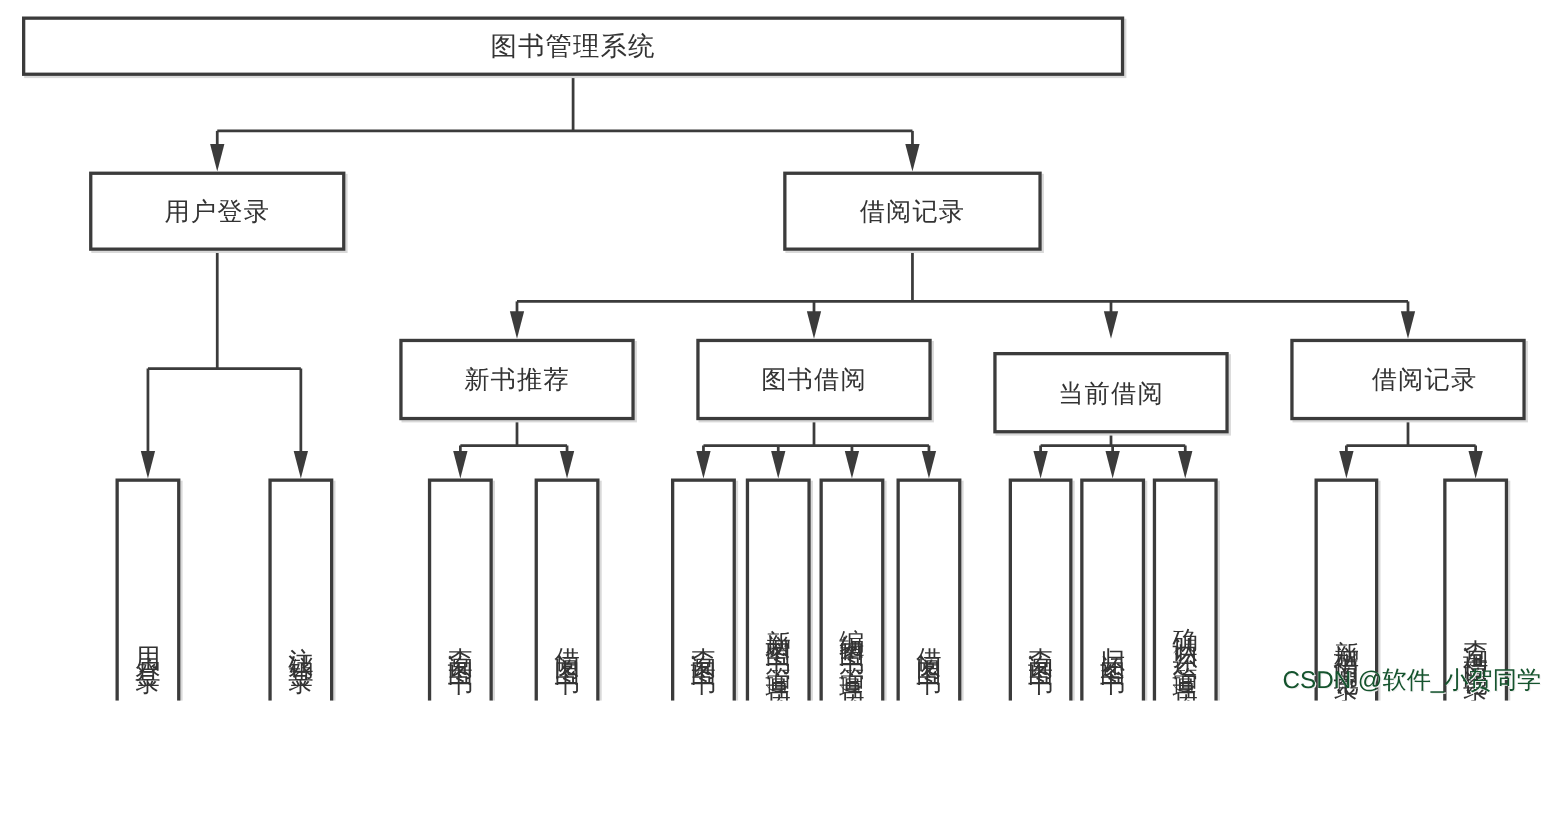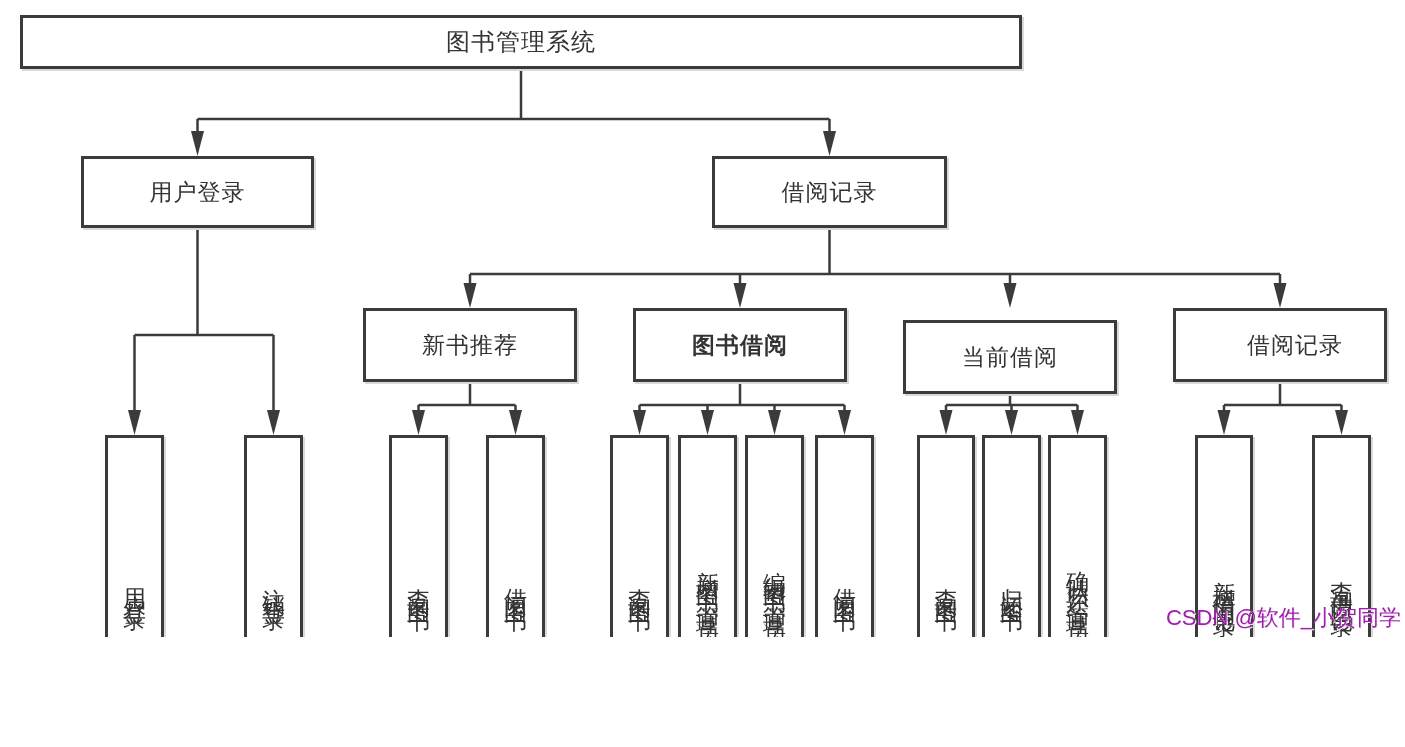--- a/index.html
+++ b/index.html
@@ -29,21 +29,21 @@
     text-orientation:mixed;
     font-size:23px;
     letter-spacing:7px;
     line-height:1;
     white-space:nowrap;
   }
   .watermark{
     position:absolute;
     right:4px;bottom:4px;
     font-size:22px;
-    color:#a21caf;
+    color:#14532d;
     text-shadow:1px 1px 0 #efefef;
     z-index:5;
     white-space:nowrap;
   }
 </style>
 </head>
 <body>
 
 <div class="canvas">
 
@@ -120,21 +120,21 @@
   <div class="node" style="left:81px;top:156px;width:233px;height:72px;">
     <span class="h-label">用户登录</span>
   </div>
   <div class="node" style="left:712px;top:156px;width:235px;height:72px;">
     <span class="h-label">借阅记录</span>
   </div>
 
   <div class="node" style="left:363px;top:308px;width:214px;height:74px;">
     <span class="h-label">新书推荐</span>
   </div>
-  <div class="node" style="left:633px;top:308px;width:214px;height:74px;font-weight:bold;">
+  <div class="node" style="left:633px;top:308px;width:214px;height:74px;">
     <span class="h-label">图书借阅</span>
   </div>
   <div class="node" style="left:903px;top:320px;width:214px;height:74px;">
     <span class="h-label">当前借阅</span>
   </div>
   <div class="node" style="left:1173px;top:308px;width:214px;height:74px;padding-left:30px;">
     <span class="h-label">借阅记录</span>
   </div>
 
   <div class="node leaf" style="left:105px;">

